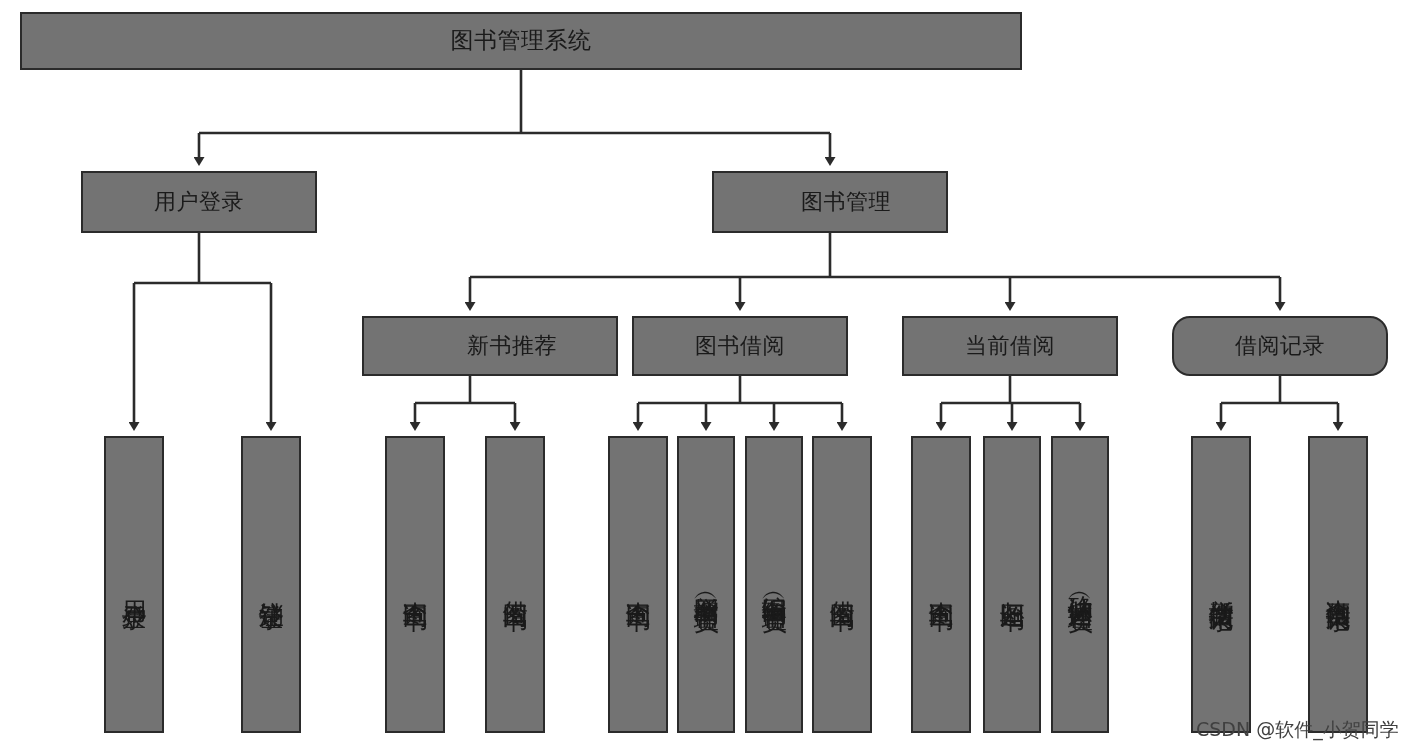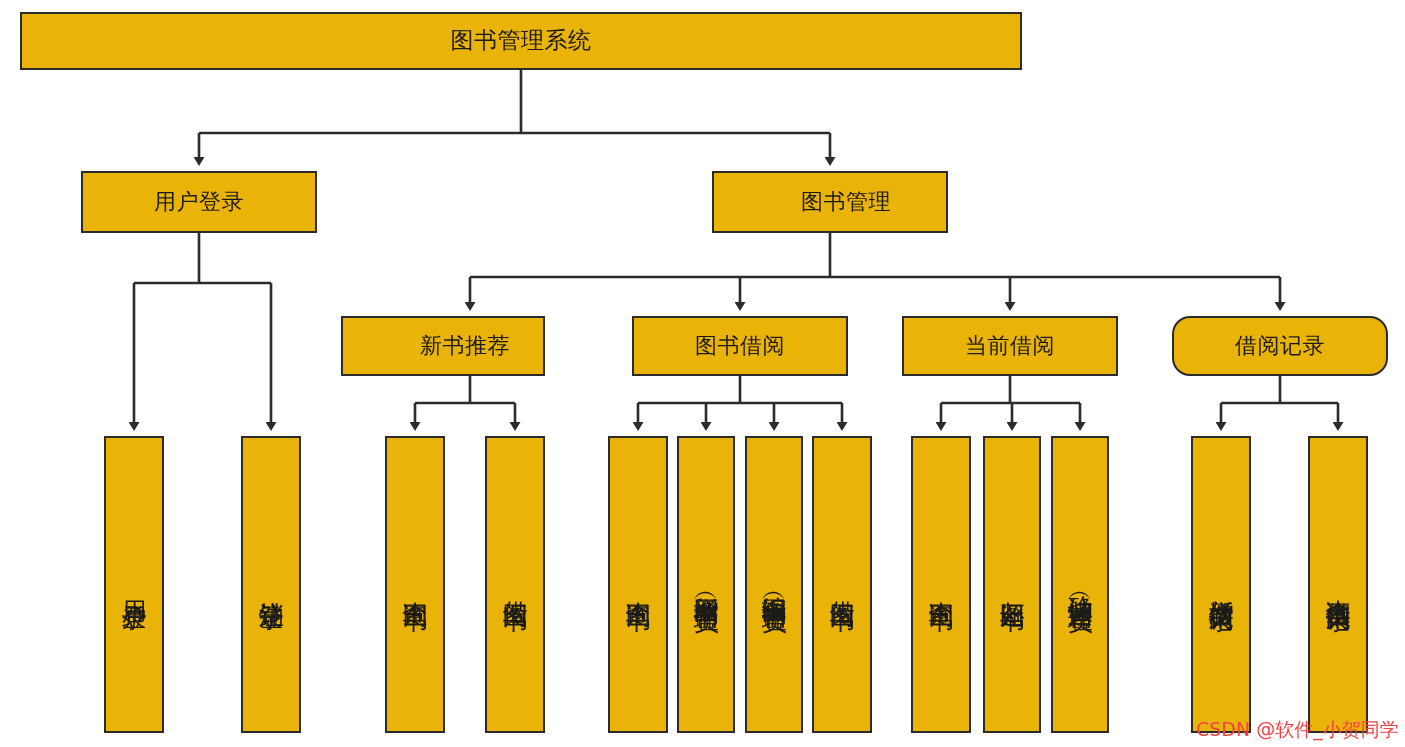--- a/index.html
+++ b/index.html
@@ -19,21 +19,21 @@
     position: absolute;
     left: 0; top: 0;
     width: 1405px;
     height: 747px;
     pointer-events: none;
   }
   .node {
     position: absolute;
     box-sizing: border-box;
     border: 2px solid #2b2b2b;
-    background: #eab308;
+    background: #737373;
     display: flex;
     align-items: center;
     justify-content: center;
     color: #1a1a1a;
   }
   .node-label {
     display: block;
     text-align: center;
     line-height: 1.12;
     letter-spacing: 0.5px;
@@ -52,21 +52,21 @@
     writing-mode: vertical-rl;
     text-orientation: upright;
     font-size: 25px;
     line-height: 1.18;
     letter-spacing: 2px;
     max-height: 100%;
   }
   .watermark {
     position: absolute;
     font-size: 19px;
-    color: #ef4444;
+    color: #404040;
     white-space: nowrap;
     user-select: none;
   }
 </style>
 </head>
 <body>
 
 <div id="canvas">
 
   <svg class="edges" viewBox="0 0 1405 747">
@@ -123,21 +123,21 @@
     <span class="node-label">图书管理系统</span>
   </div>
 
   <div class="node h" style="left:81px; top:171px; width:236px; height:62px;">
     <span class="node-label">用户登录</span>
   </div>
   <div class="node h" style="left:712px; top:171px; width:236px; height:62px;padding-left:32px;">
     <span class="node-label">图书管理</span>
   </div>
 
-  <div class="node h" style="left:341px; top:316px; width:204px; height:60px;padding-left:44px;">
+  <div class="node h" style="left:362px; top:316px; width:256px; height:60px;padding-left:44px;">
     <span class="node-label">新书推荐</span>
   </div>
   <div class="node h" style="left:902px; top:316px; width:216px; height:60px;">
     <span class="node-label">当前借阅</span>
   </div>
   <div class="node h" style="left:632px; top:316px; width:216px; height:60px;">
     <span class="node-label">图书借阅</span>
   </div>
   <div class="node h" style="left:1172px; top:316px; width:216px; height:60px;border-radius:18px;">
     <span class="node-label">借阅记录</span>

